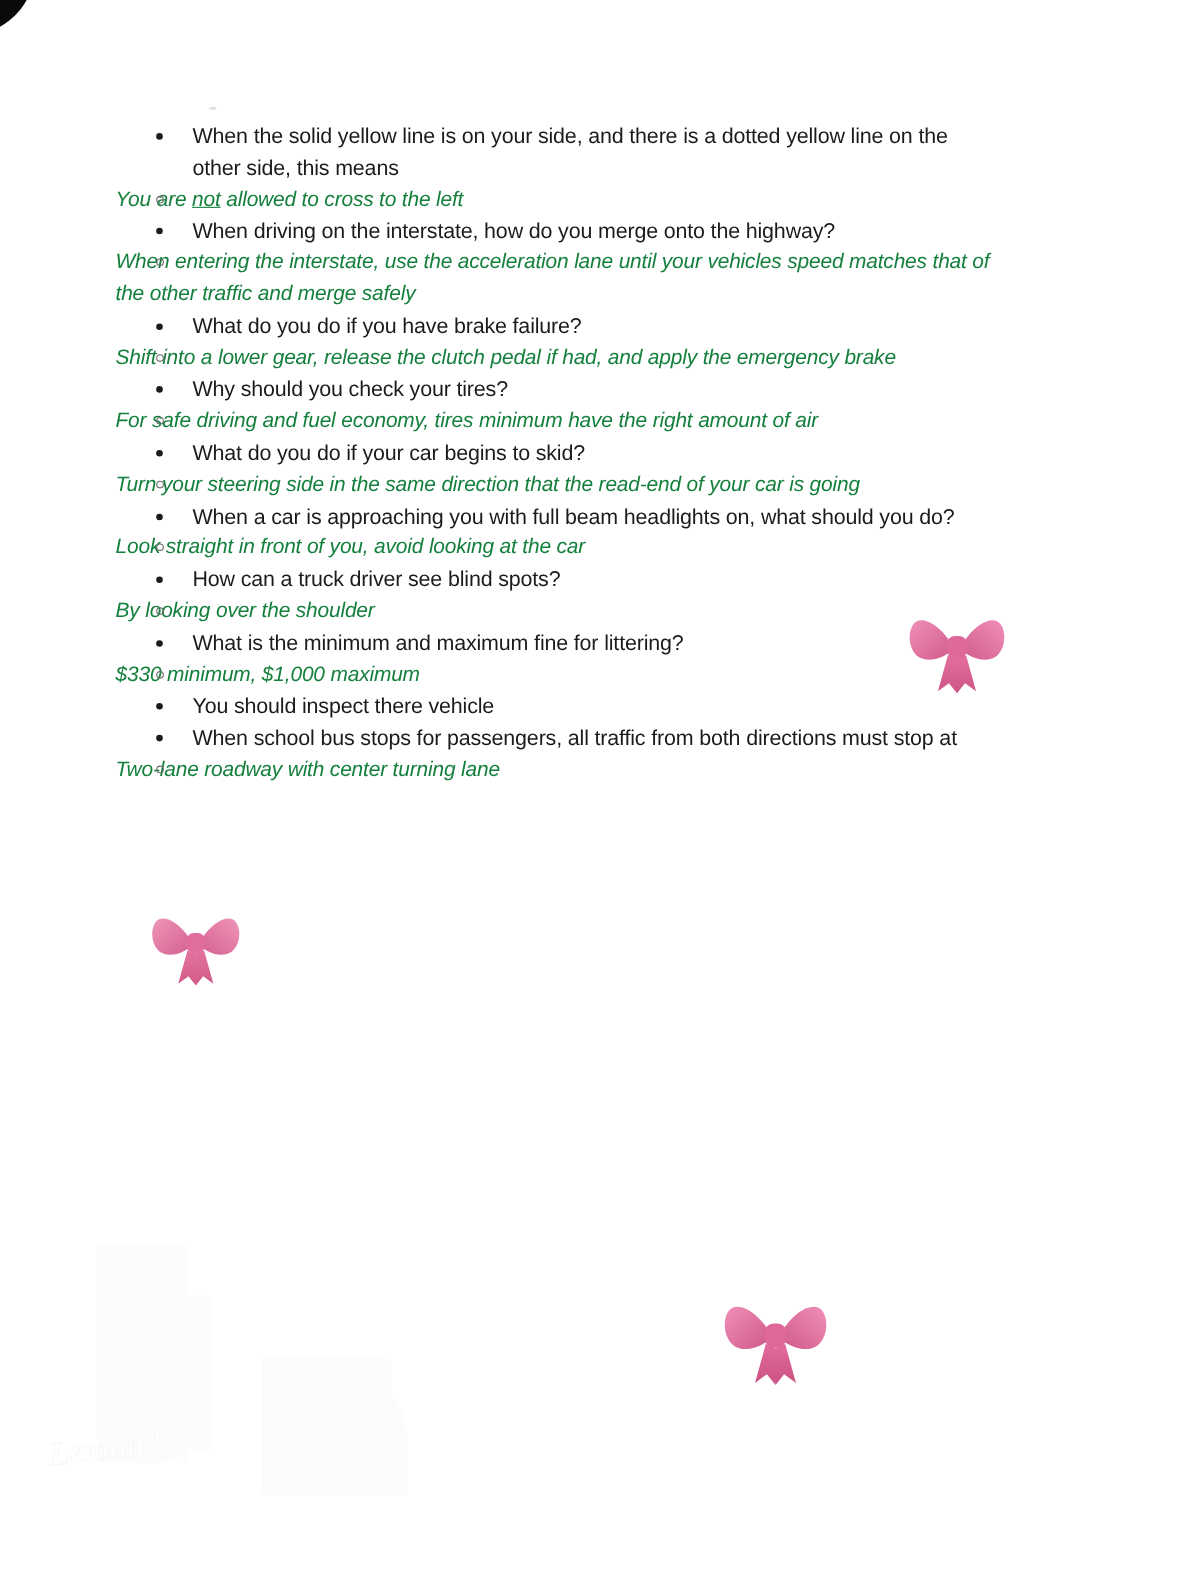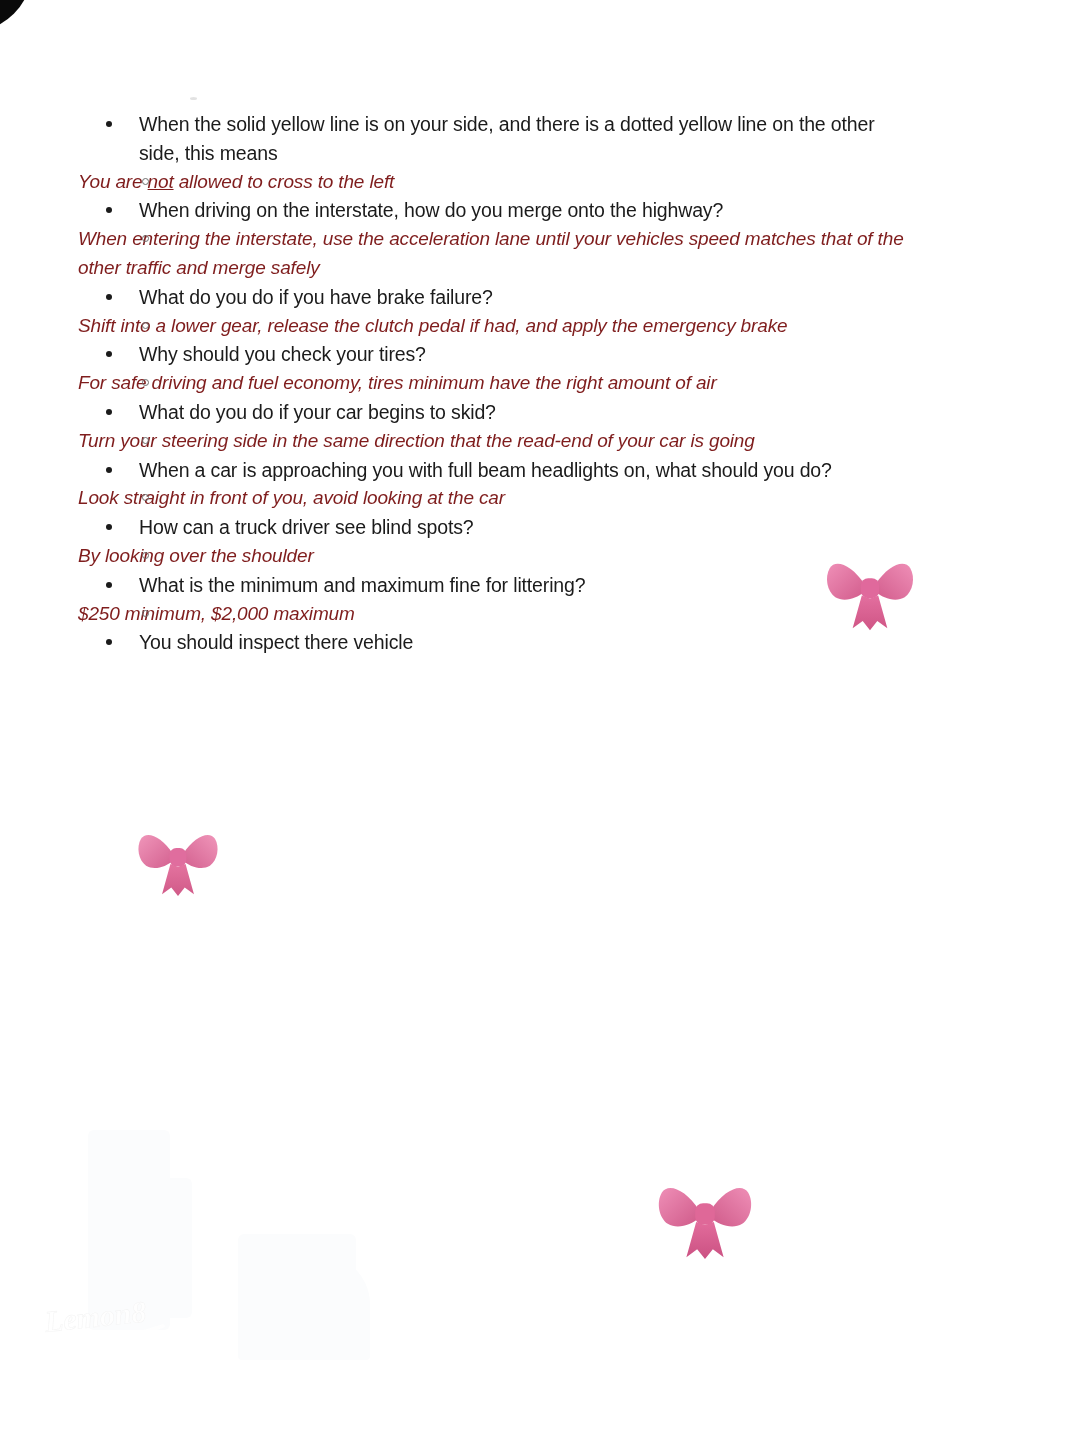--- a/index.html
+++ b/index.html
@@ -68,37 +68,38 @@
   }
   .lvl1 {
     position: relative;
     padding-left: 139px;
     padding-right: 190px;
     font-size: 19.5px;
     line-height: 28.8px;
     color: #1b1b1b;
     letter-spacing: -0.15px;
     font-weight: 400;
+    margin-left: 36px;
   }
   .lvl1 .bullet {
     position: absolute;
     left: 106px;
     top: 11px;
     width: 6px;
     height: 6px;
     background: #1b1b1b;
     border-radius: 50%;
   }
   .lvl2 {
     position: relative;
-    padding-left: 78px;
+    padding-left: 105px;
     padding-right: 160px;
     font-size: 19px;
     line-height: 28.8px;
-    color: #7f1d1d;
+    color: #15803d;
     font-style: italic;
     letter-spacing: -0.15px;
   }
   .lvl2 .circle {
     position: absolute;
     left: 142px;
     top: 10px;
     width: 7px;
     height: 7px;
     border: 1.4px solid #6d6d6d;
@@ -218,31 +219,41 @@
       </div>
     </div>
 
     <div class="item">
       <div class="lvl1">
         <span class="bullet"></span>
         <span>What is the minimum and maximum fine for littering?</span>
       </div>
       <div class="lvl2">
         <span class="circle"></span>
-        <span>$250 minimum, $2,000 maximum</span>
+        <span>$330 minimum, $1,000 maximum</span>
       </div>
     </div>
 
     <div class="item">
       <div class="lvl1">
         <span class="bullet"></span>
         <span>You should inspect there vehicle</span>
       </div>
     </div>
 
+    <div class="item">
+      <div class="lvl1">
+        <span class="bullet"></span>
+        <span>When school bus stops for passengers, all traffic from both directions must stop at</span>
+      </div>
+      <div class="lvl2">
+        <span class="circle"></span>
+        <span>Two-lane roadway with center turning lane</span>
+      </div>
+    </div>
 
   </div>
 
   <div class="bow" id="bow-right">
     <svg viewBox="0 0 100 92" xmlns="http://www.w3.org/2000/svg">
       <defs>
         <linearGradient id="bgL1" x1="0" y1="0" x2="1" y2="1">
           <stop offset="0" stop-color="#ef8fb7"></stop>
             <stop offset="1" stop-color="#d25c8c"></stop>
         </linearGradient>

